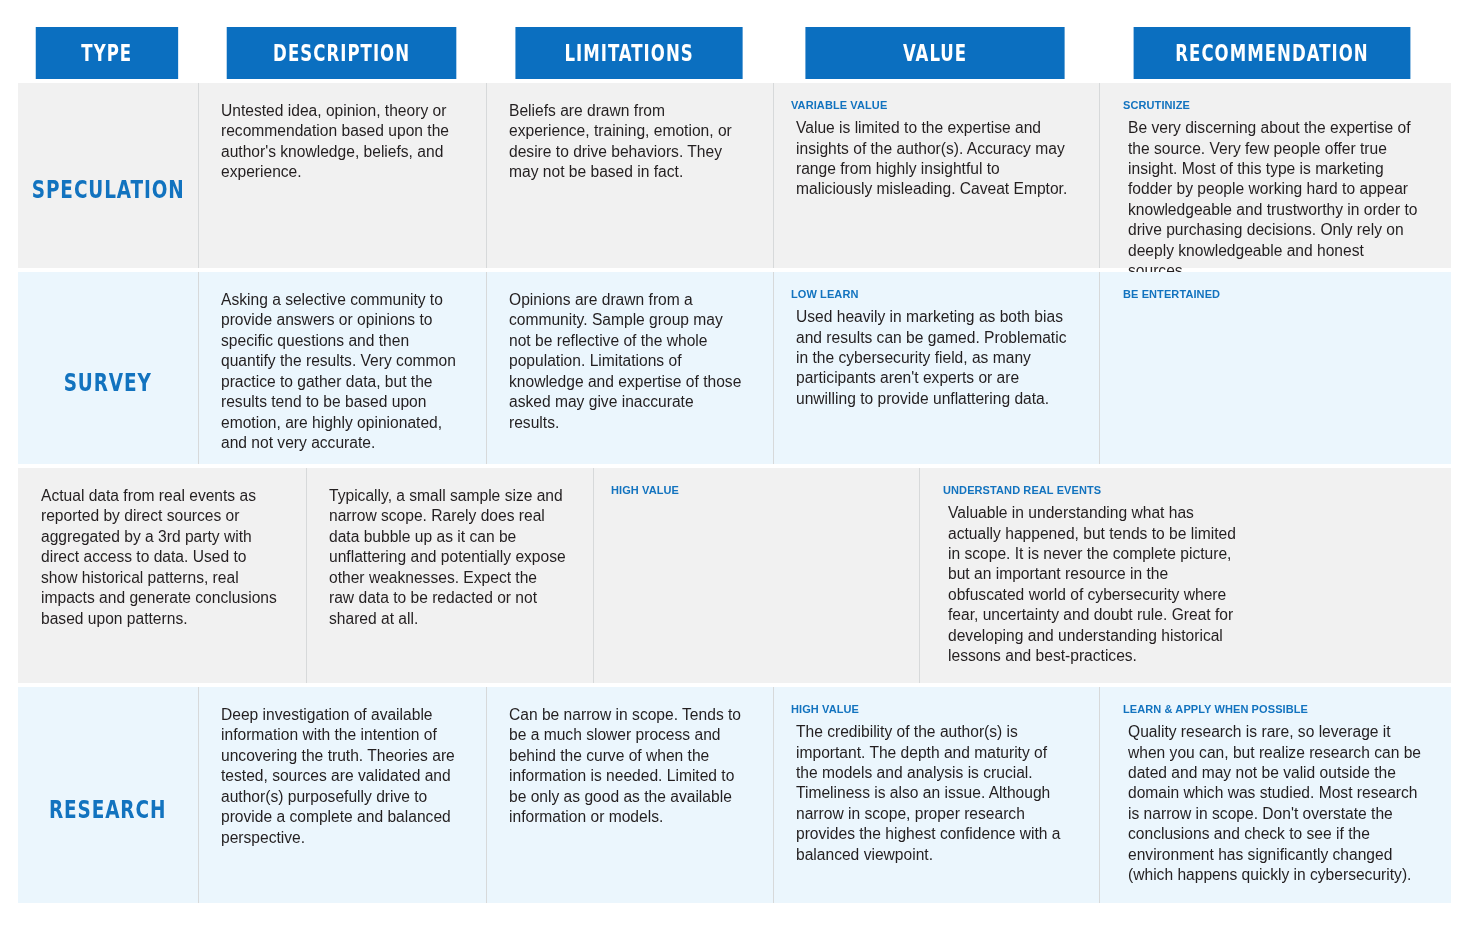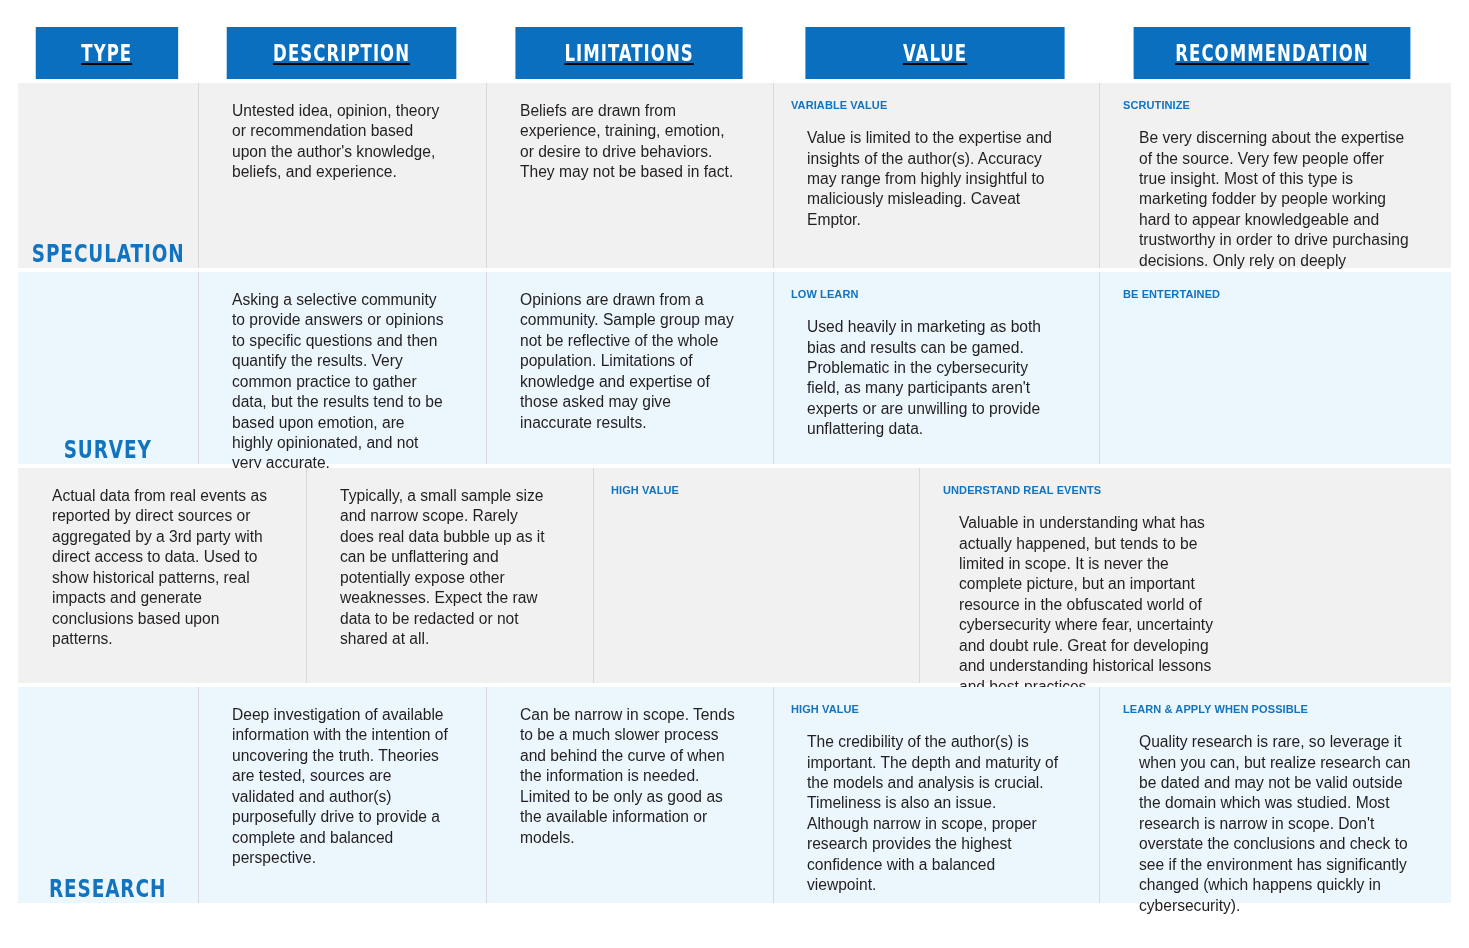--- a/index.html
+++ b/index.html
@@ -20,21 +20,20 @@
     top: 27px;
     width: 1433px;
   }
 
   
   .thead {
     display: flex;
     width: 1427px;
     height: 52px;
     gap: 2px;
-    text-decoration: underline;
   }
   .th {
     background: #0b6fc0;
     color: #ffffff;
     display: flex;
     align-items: center;
     justify-content: center;
     font-family: "DejaVu Sans Condensed", "Liberation Sans Narrow", "Liberation Sans", sans-serif;
     font-weight: bold;
     font-size: 23px;
@@ -80,21 +79,21 @@
     left: 0;
     top: 0;
     bottom: 0;
     width: 1px;
     background: #d7d9da;
   }
 
   .cell.type-cell {
     width: 180px;
     display: flex;
-    align-items: flex-end;
+    align-items: center;
     justify-content: center;
     padding: 0;
     margin-top: 28px;
   }
   .cell.desc-cell   { width: 288px; }
   .cell.limit-cell  { width: 287px; }
   .cell.value-cell  { width: 326px; }
   .cell.rec-cell    { width: 352px; padding-left: 24px; }
 
   .type-label {
@@ -115,21 +114,21 @@
     line-height: 1.2;
     letter-spacing: 0.1px;
     margin: 0 0 6px 0;
     white-space: nowrap;
   }
 
   .cell-body {
     color: #231f20;
     font-size: 15.6px;
     line-height: 1.31;
-    margin: 16px;
+    margin: 5px;
     white-space: pre-line;
   }
 
   .desc-cell .cell-body,
   .limit-cell .cell-body {
     margin-top: 2px;
   }
 </style>
 </head>
 <body>

